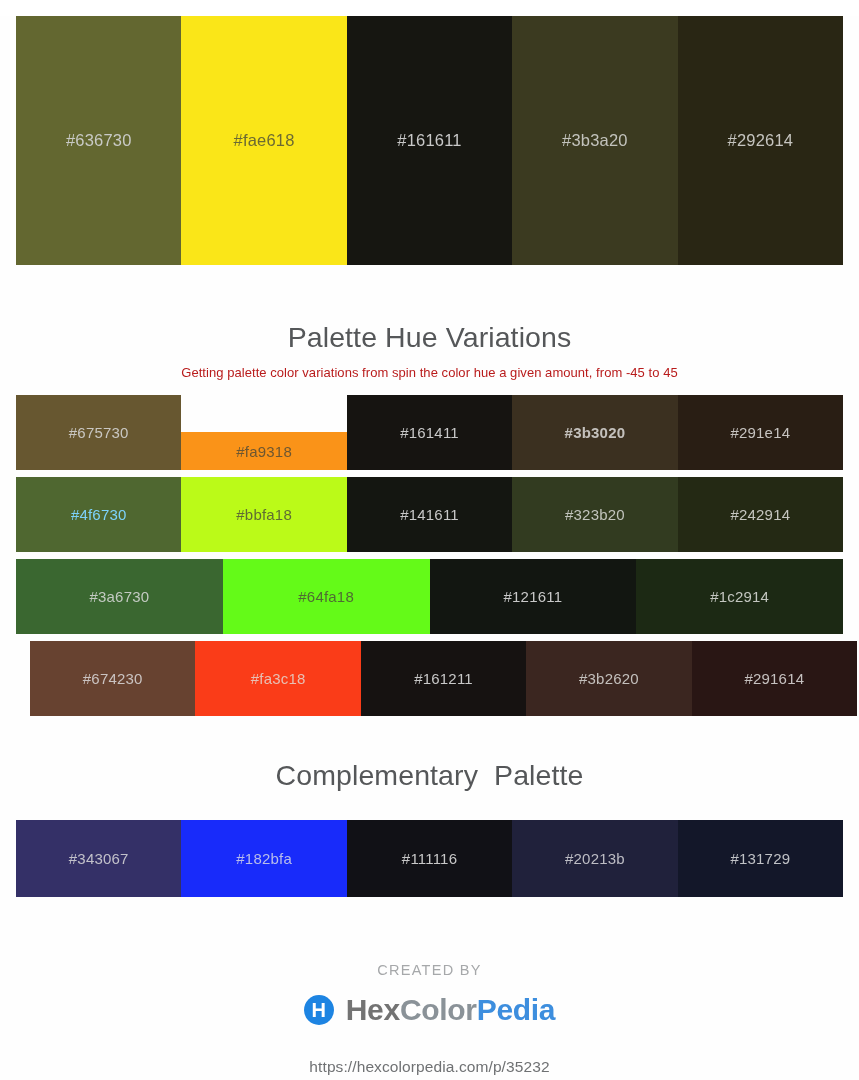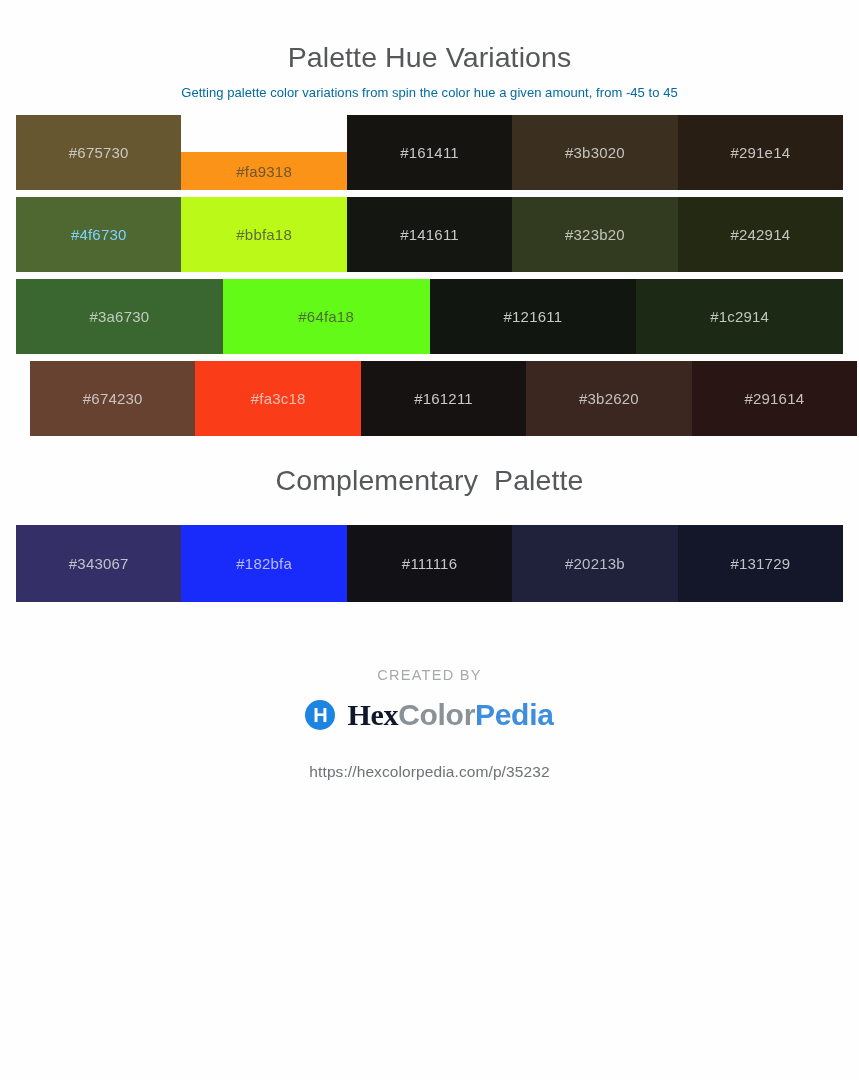--- a/index.html
+++ b/index.html
@@ -47,35 +47,35 @@
     height: 249px;
     margin-top: 16px;
   }
   #main-palette-row .swatch-label {
     font-size: 16.5px;
   }
 
   
   .section {
     width: 827px;
-    margin: 0 auto;
+    margin: 15px auto;
     text-align: center;
   }
   .section-title {
     font-size: 28.5px;
     font-weight: 400;
     color: #555759;
     letter-spacing: 0.1px;
     margin: 0;
     white-space: pre;
   }
   .section-subtitle {
     font-size: 13px;
     font-weight: 400;
-    color: #0369a1;
+    color: #b91c1c;
     margin: 0;
     letter-spacing: 0.05px;
   }
 
   #hue-section-head {
     padding-top: 41px;
   }
   #hue-section-head .section-subtitle {
     padding-top: 11px;
   }
@@ -134,54 +134,71 @@
     line-height: 1;
     font-family: "Liberation Sans", sans-serif;
   }
   .brand-text {
     font-size: 30px;
     font-weight: bold;
     letter-spacing: -0.3px;
     line-height: 1;
     white-space: nowrap;
   }
-  .brand-hex   { color: #0f172a; font-family: Liberation Serif, serif; }
+  .brand-hex   { color: #737373; }
   .brand-color { color: #8a9298; }
   .brand-pedia { color: #3d8ede; }
 
   .site-url {
     margin-top: 33px;
     font-size: 15.5px;
     color: #6f7173;
     letter-spacing: 0.1px;
   }
 </style>
 </head>
 <body>
 
 <div class="page">
 
+  <div class="swatch-row" id="main-palette-row">
+      <div class="swatch" style="background: rgb(99, 103, 48);">
+        <span class="swatch-label" style="color: rgb(201, 202, 198);">#636730</span>
+      </div>
+      <div class="swatch" style="background: rgb(250, 230, 24);">
+        <span class="swatch-label" style="color: rgb(107, 106, 51);">#fae618</span>
+      </div>
+      <div class="swatch" style="background: rgb(22, 22, 17);">
+        <span class="swatch-label" style="color: rgb(200, 200, 200);">#161611</span>
+      </div>
+      <div class="swatch" style="background: rgb(59, 58, 32);">
+        <span class="swatch-label" style="color: rgb(195, 195, 189);">#3b3a20</span>
+      </div>
+      <div class="swatch" style="background: rgb(41, 38, 20);">
+        <span class="swatch-label" style="color: rgb(198, 197, 192);">#292614</span>
+      </div>
+    </div>
 
   <div class="section" id="hue-section-head">
     <div class="section-title">Palette Hue Variations</div>
     <div class="section-subtitle">Getting palette color variations from spin the color hue a given amount, from -45 to 45</div>
   </div>
 
   <div id="hue-rows">
       <div class="swatch-row hue-row">
         <div class="swatch" style="background: rgb(103, 87, 48);">
           <span class="swatch-label" style="color: rgb(201, 199, 194);">#675730</span>
         </div>
         <div class="swatch" style="background: rgb(250, 147, 24); margin-top: 37px;">
           <span class="swatch-label" style="color: rgb(109, 87, 49);">#fa9318</span>
         </div>
         <div class="swatch" style="background: rgb(22, 20, 17);">
           <span class="swatch-label" style="color: rgb(200, 200, 200);">#161411</span>
         </div>
-        <div class="swatch" style="background: rgb(59, 48, 32);">
+        <div class="swatch" style="background: rgb(59, 48, 32); font-weight: bold;">
           <span class="swatch-label" style="color: rgb(196, 193, 189);">#3b3020</span>
         </div>
         <div class="swatch" style="background: rgb(41, 30, 20);">
           <span class="swatch-label" style="color: rgb(198, 195, 192);">#291e14</span>
         </div>
       </div>
       <div class="swatch-row hue-row">
         <div class="swatch" style="background: rgb(79, 103, 48);">
           <span class="swatch-label" style="color: #7dd3fc;">#4f6730</span>
         </div>

